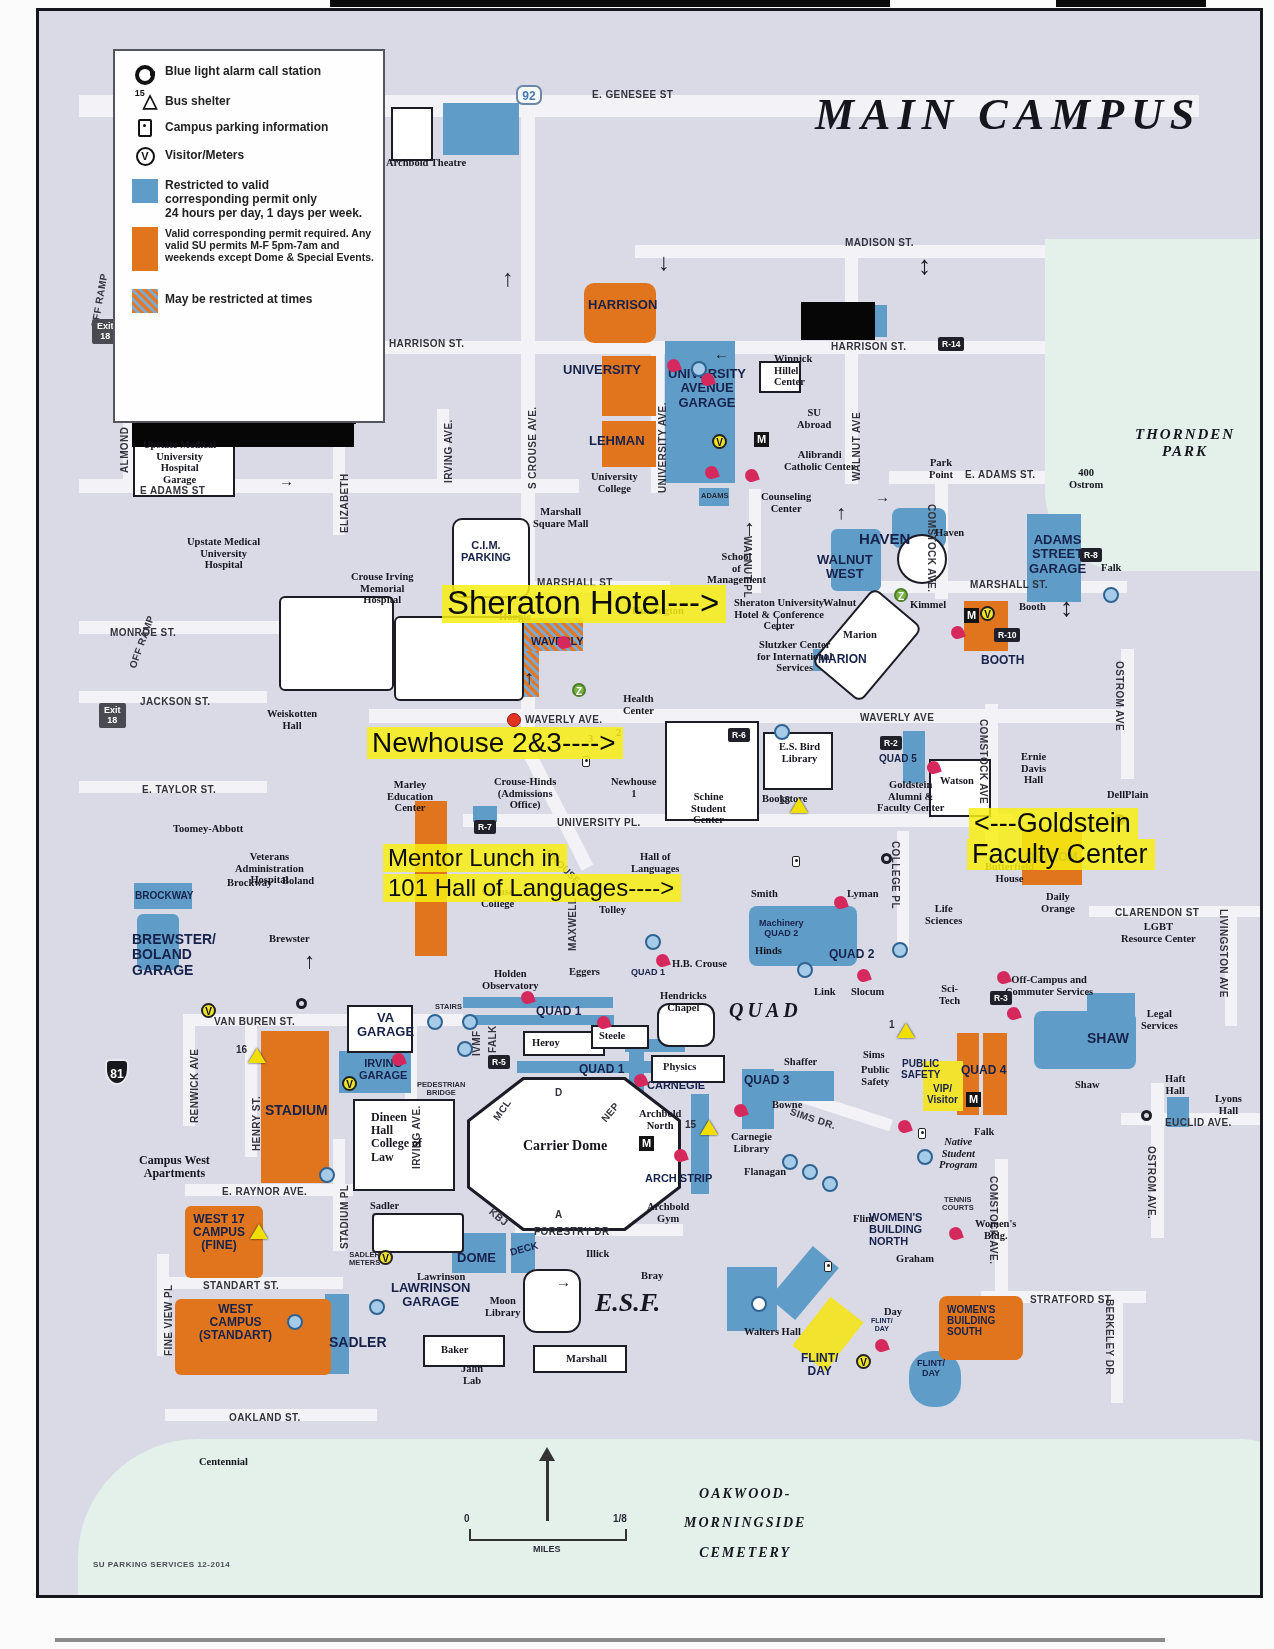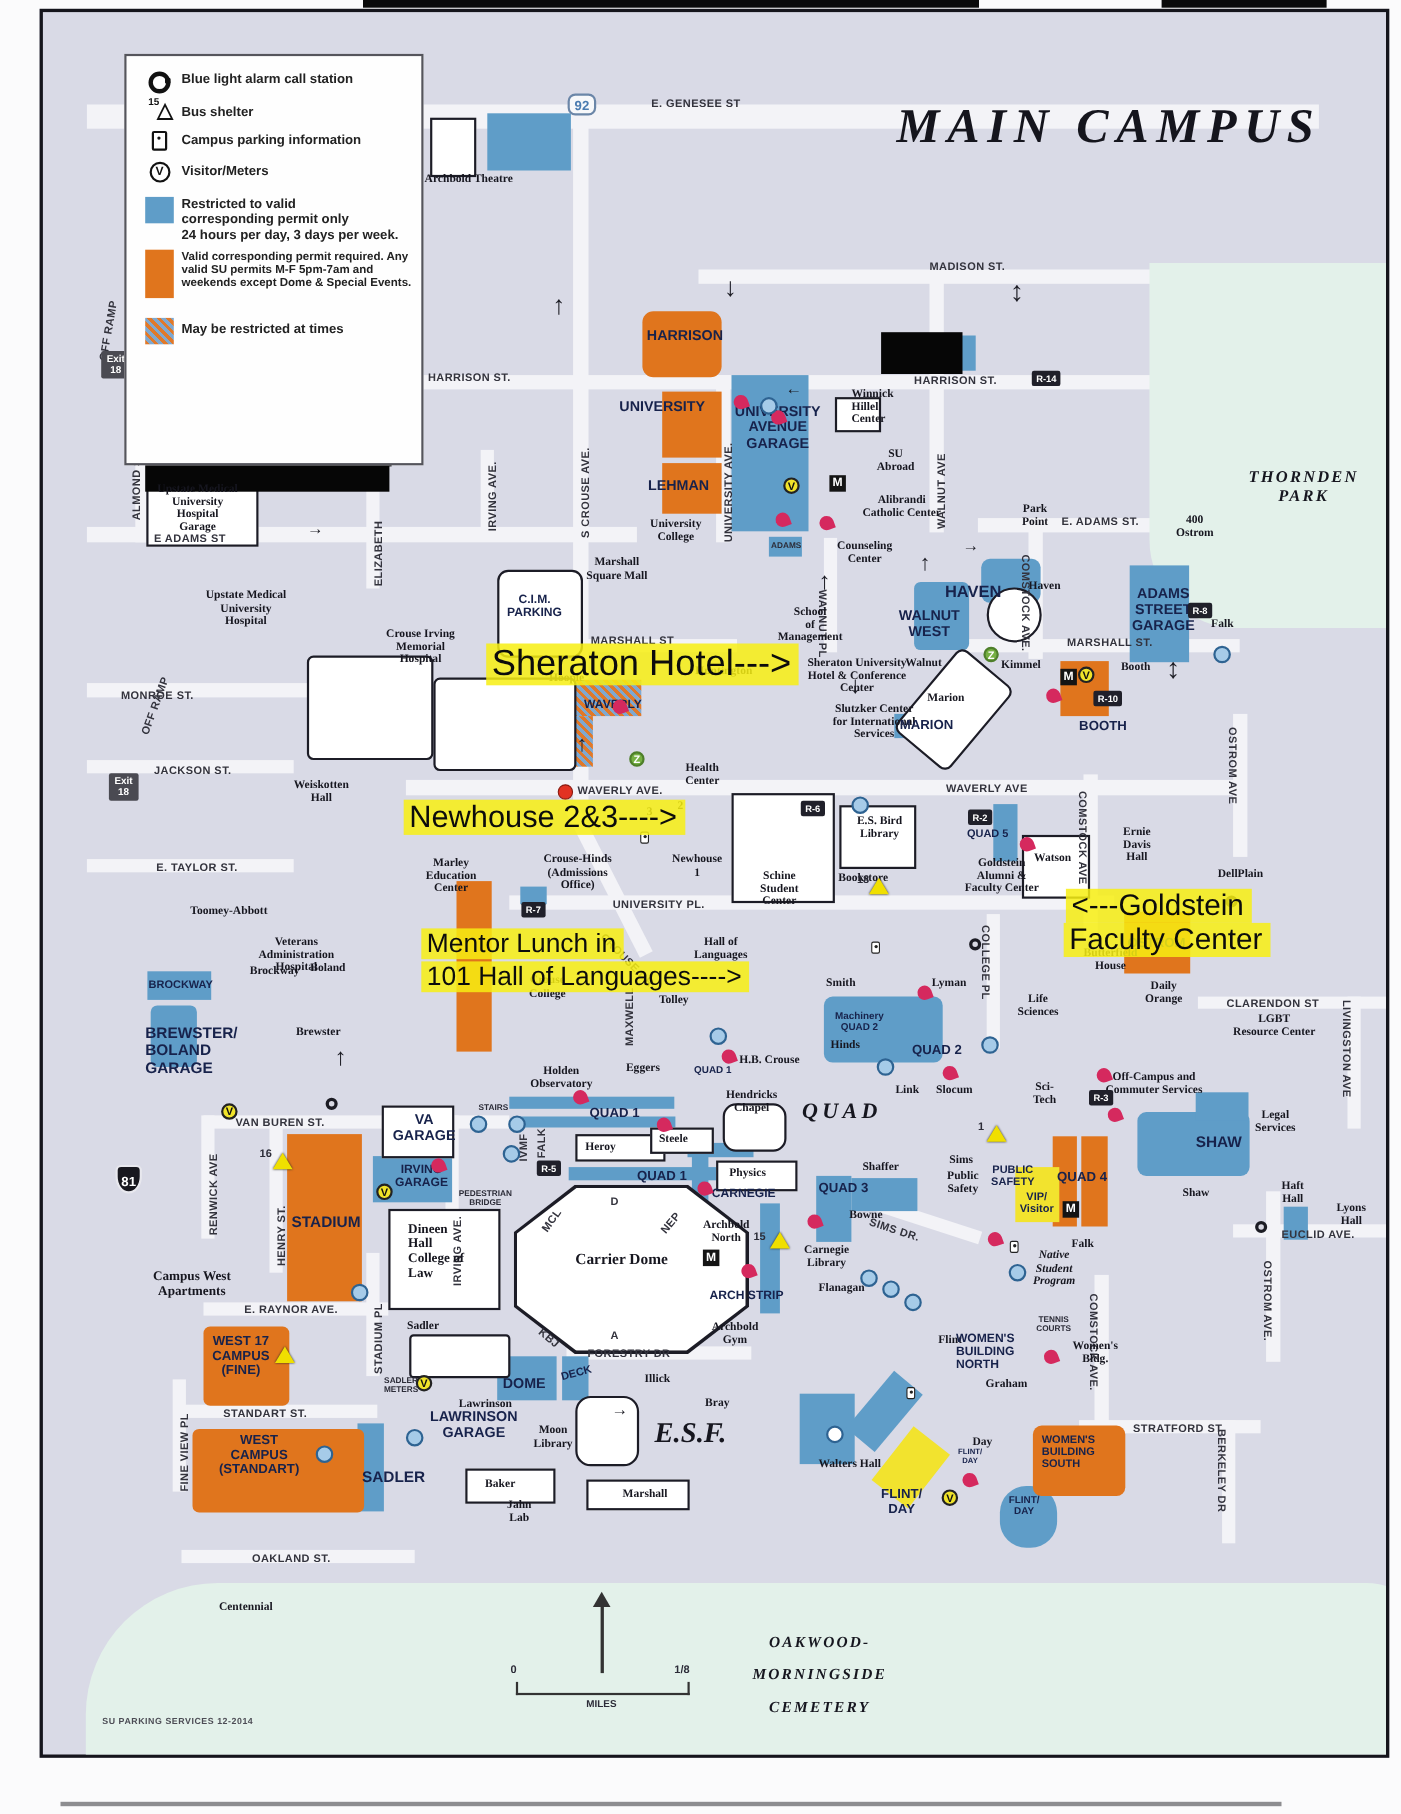--- a/index.html
+++ b/index.html
@@ -645,21 +645,21 @@
             <span class="ico-visitor">V</span>
           </span>
         <span class="ltxt" style="margin-top:2px">Visitor/Meters</span>
       </div>
       <div class="lrow" style="top:128px">
         <span class="lico">
             <span class="sw blue"></span>
           </span>
         <span class="ltxt">Restricted to valid
 corresponding permit only
-24 hours per day, 3 days per week.</span>
+24 hours per day, 1 days per week.</span>
       </div>
       <div class="lrow" style="top:176px;width:250px">
         <span class="lico">
             <span class="sw orange" style="height:44px"></span>
           </span>
         <span class="ltxt sm">Valid corresponding permit required. Any valid SU permits M-F 5pm-7am and weekends except Dome &amp; Special Events.</span>
       </div>
       <div class="lrow" style="top:238px">
         <span class="lico">
             <span class="sw hatch"></span>

